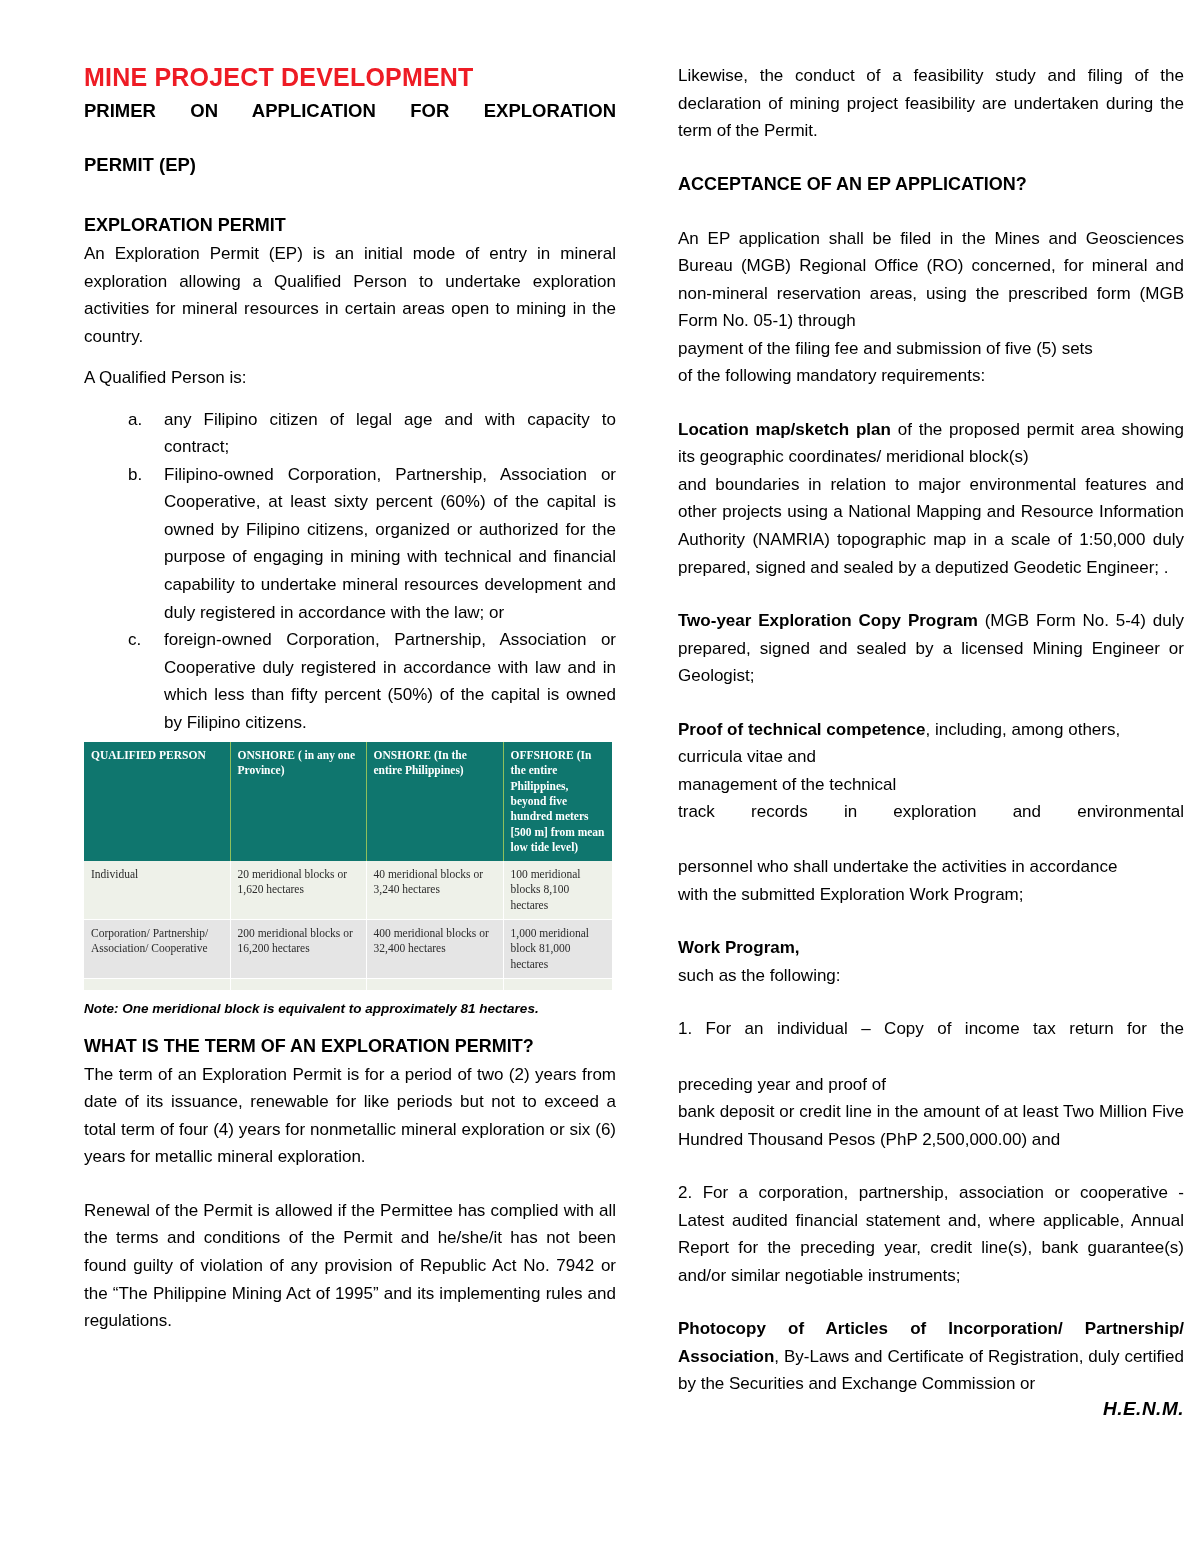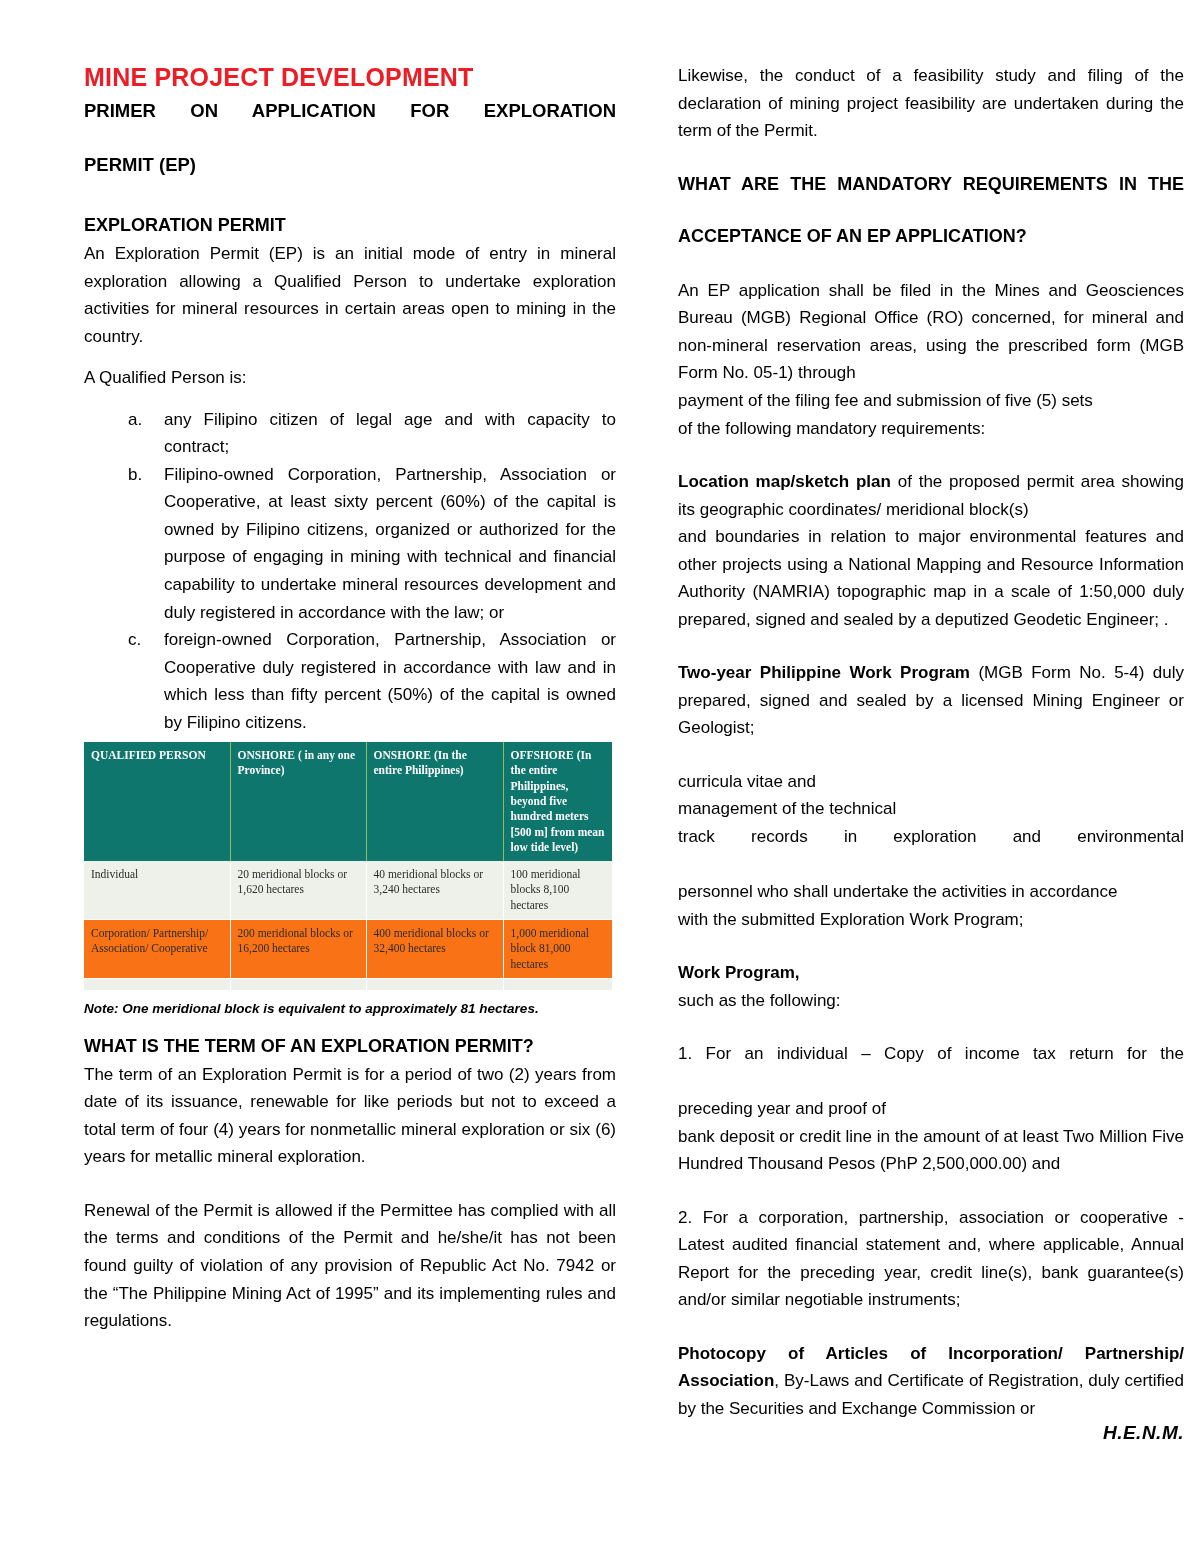--- a/index.html
+++ b/index.html
@@ -135,21 +135,21 @@
     font-family: "Liberation Serif", serif;
     font-size: 11.5px;
     line-height: 1.33;
     vertical-align: top;
     padding: 6px 6px 6px 7px;
     border: 0;
     border-bottom: 1px solid #ffffff;
     border-right: 1px solid #ffffff;
   }
   table.qp td:last-child { border-right: 0; }
-  table.qp tr.r-alt td { background: #f97316; }
+  table.qp tr.r-alt td { background: #e5e5e5; }
   table.qp tr.r-pad td { height: 11px; padding: 0; background: #eef1e9; }
   .c1 { width: 146px; }
   .c2 { width: 136px; }
   .c3 { width: 137px; }
   .c4 { width: 109px; }
 
   p.note {
     font-style: italic;
     font-weight: bold;
     font-size: 13.5px;
@@ -254,41 +254,41 @@
 
     </div>
 
     <div class="col col-right">
 
       <p class="body">Likewise, the conduct of a feasibility study and filing of the declaration of mining project feasibility are undertaken during the term of the Permit.</p>
 
       <div class="gap-md"></div>
 
       <h2 class="sec">
-        <span class="l" style="display:block;text-align:justify;"><span>WHAT ARE THE MANDATORY REQUIREMENTS IN THE</span><span style="display:inline-block;width:100%;height:0;"></span></span>
         <span style="display:block;">ACCEPTANCE OF AN EP APPLICATION?</span>
       </h2>
 
       <div class="gap-md"></div>
 
       <p class="body"><span>An EP application shall be filed in the Mines and Geosciences Bureau (MGB) Regional Office (RO) concerned, for mineral and non-mineral reservation areas, using the prescribed form (MGB Form No. 05-1) through</span></p>
       <p class="body left">payment of the filing fee and submission of five (5) sets</p>
       <p class="body left">of the following mandatory requirements:</p>
 
       <div class="gap-md"></div>
 
       <p class="body"><b>Location map/sketch plan</b><span> of the proposed permit area showing its geographic coordinates/ meridional block(s)</span></p>
       <p class="body">and boundaries in relation to major environmental features and other projects using a National Mapping and Resource Information Authority (NAMRIA) topographic map in a scale of 1:50,000 duly prepared, signed and sealed by a deputized Geodetic Engineer; .</p>
 
       <div class="gap-md"></div>
 
-      <p class="body"><b>Two-year Philippine Work Program</b><span> (MGB Form No. 5-4) duly prepared, signed and sealed by a licensed Mining Engineer or Geologist;</span></p>
-
-      <div class="gap-md"></div>
-
+      <p class="body"><b>Two-year Exploration Copy Program</b><span> (MGB Form No. 5-4) duly prepared, signed and sealed by a licensed Mining Engineer or Geologist;</span></p>
+
+      <div class="gap-md"></div>
+
+      <p class="body left"><b>Proof of technical competence</b><span>, including, among others,</span></p>
       <p class="body left">curricula vitae and</p>
       <p class="body left">management of the technical</p>
       <p class="body"><span>track records in exploration and environmental</span><span style="display:inline-block;width:100%;height:0;"></span></p>
       <p class="body left">personnel who shall undertake the activities in accordance</p>
       <p class="body left">with the submitted Exploration Work Program;</p>
 
       <div class="gap-md"></div>
 
       <p class="body left"><b>Work Program,</b></p>
       <p class="body left">such as the following:</p>

